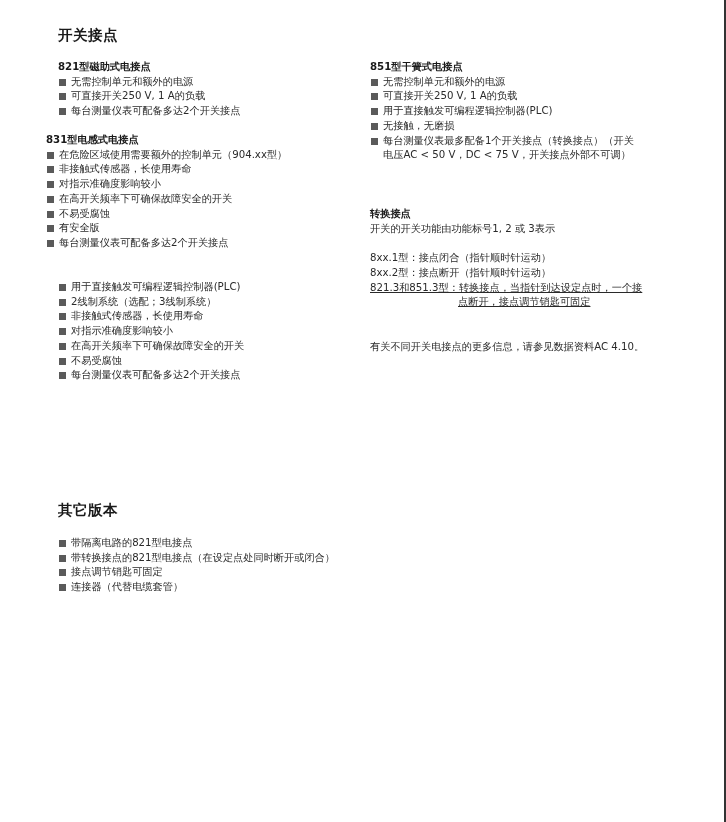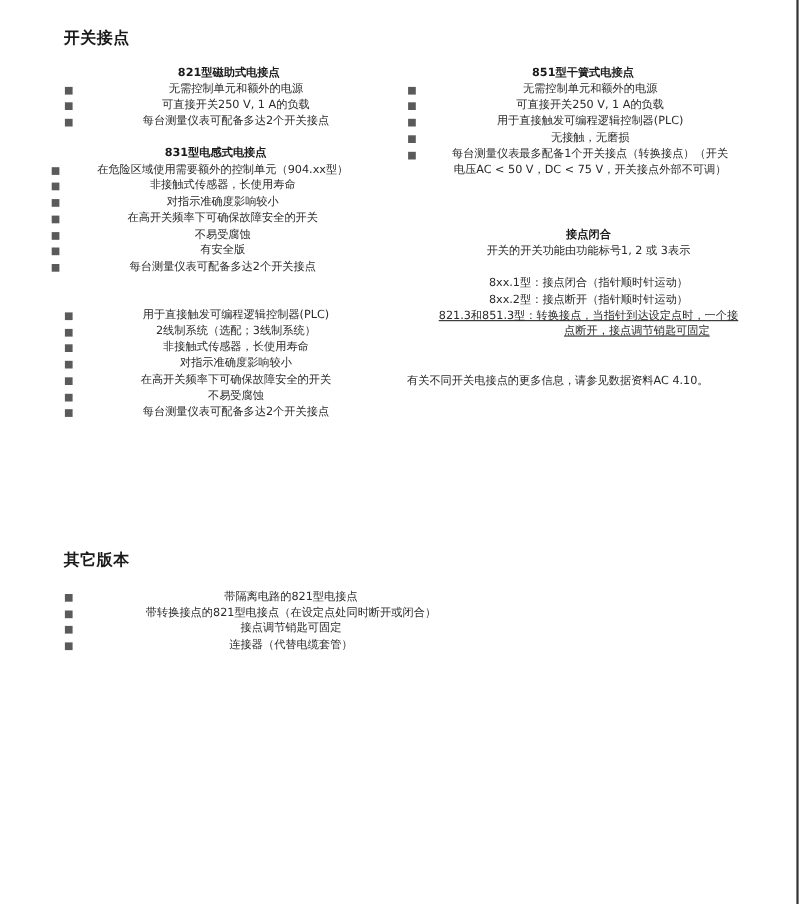--- a/index.html
+++ b/index.html
@@ -6,21 +6,21 @@
     body {
       width: 726px; height: 822px; position: relative; overflow: hidden;
       font-family: "DejaVu Sans", "Liberation Sans", sans-serif;
       color: #2a2a2a;
     }
     .vline { position: absolute; left: 724px; top: 0; width: 2px; height: 822px; background: #333333; }
     .h1 {
       position: absolute; font-weight: bold; font-size: 14.5px; color: #1a1a1a;
       letter-spacing: 0.5px; line-height: 16px;
     }
-    .block { position: absolute; font-size: 10.2px; line-height: 14.7px; text-align: center; }
+    .block { position: absolute; font-size: 10.2px; line-height: 14.7px; }
     .block .title { font-weight: bold; color: #1a1a1a; }
     .block ul { list-style: none; margin: 0; padding: 0; }
     .block li { position: relative; padding-left: 13px; }
     .block li .bullet {
       position: absolute; left: 1px; top: 4px; width: 7px; height: 7px; background: #5a5a5a;
     }
     .para { white-space: nowrap; }
     .hang { position: relative; text-decoration: underline; }
     .hang .cont { padding-left: 88px; }
   </style>
@@ -70,21 +70,21 @@
   <ul>
     <li><span class="bullet"></span><span>无需控制单元和额外的电源</span></li>
     <li><span class="bullet"></span><span>可直接开关250 V, 1 A的负载</span></li>
     <li><span class="bullet"></span><span>用于直接触发可编程逻辑控制器(PLC)</span></li>
     <li><span class="bullet"></span><span>无接触，无磨损</span></li>
     <li><span class="bullet"></span><span class="para">每台测量仪表最多配备1个开关接点（转换接点）（开关</span><br><span class="para">电压AC &lt; 50 V，DC &lt; 75 V，开关接点外部不可调）</span></li>
   </ul>
 </div>
 
 <div class="block" style="left:370px; top:207px; width:330px;">
-  <div class="title">接点闭合</div>
+  <div class="title">转换接点</div>
   <div class="para">开关的开关功能由功能标号1, 2 或 3表示</div>
   <div style="height:14.7px;"></div>
   <div class="para">8xx.1型：接点闭合（指针顺时针运动）</div>
   <div class="para">8xx.2型：接点断开（指针顺时针运动）</div>
   <div class="hang">
     <div class="para">821.3和851.3型：转换接点，当指针到达设定点时，一个接</div>
     <div class="para cont">点断开，接点调节销匙可固定</div>
   </div>
 </div>
 

